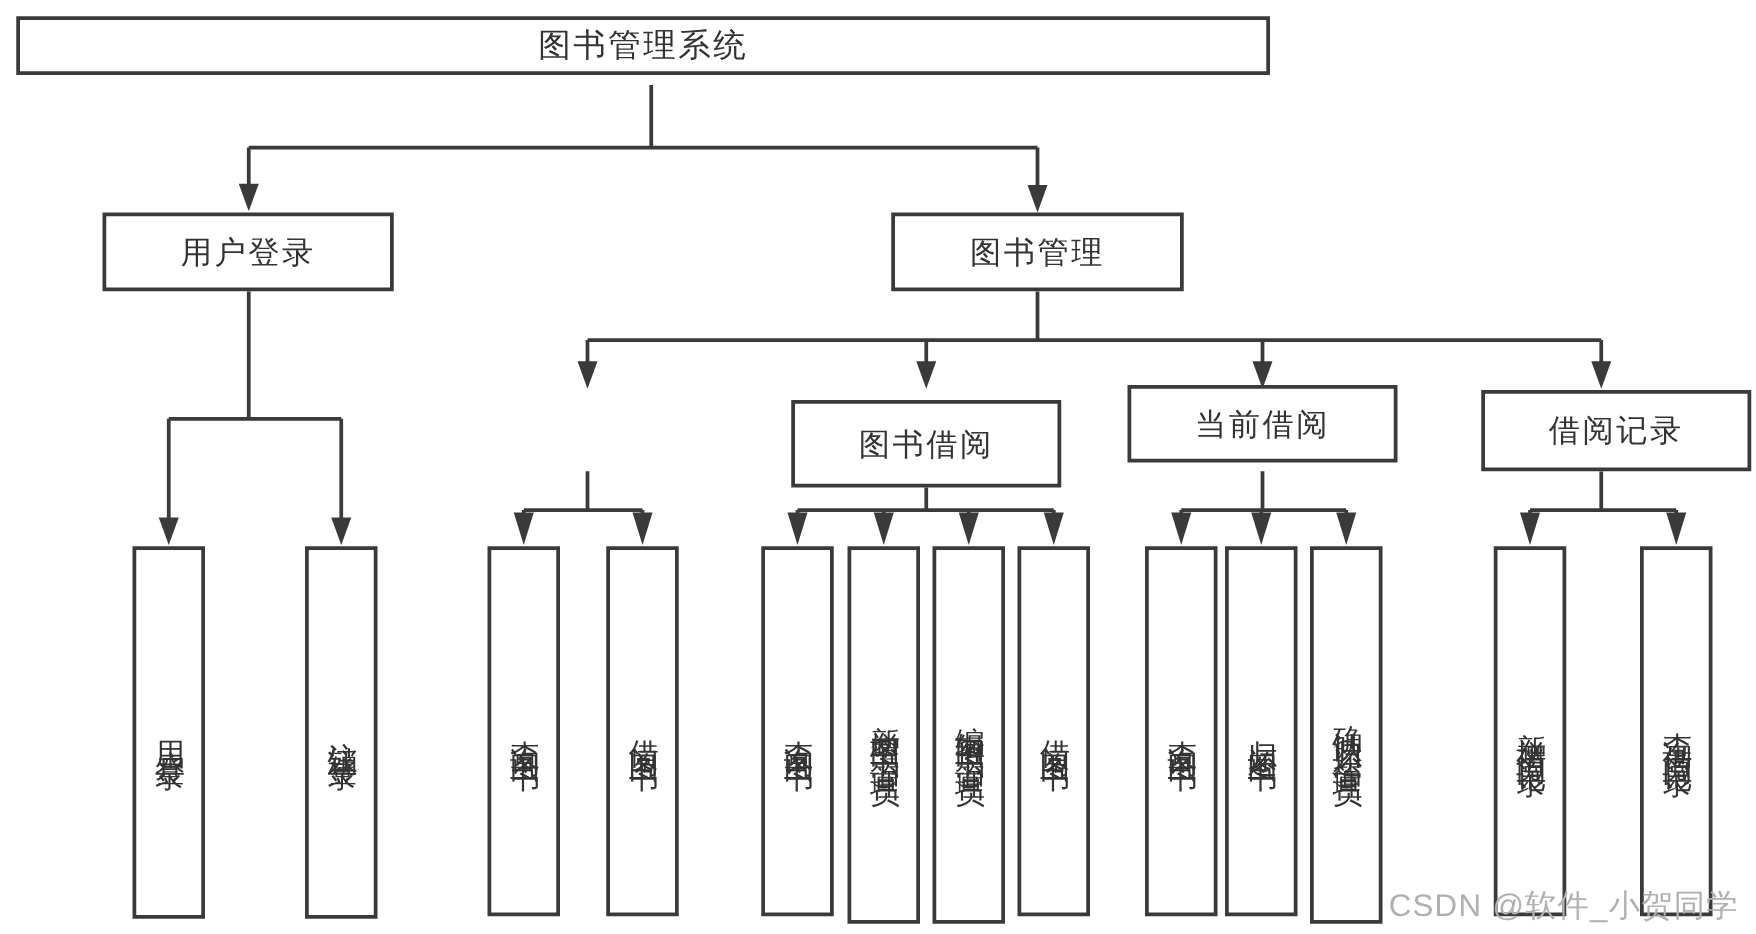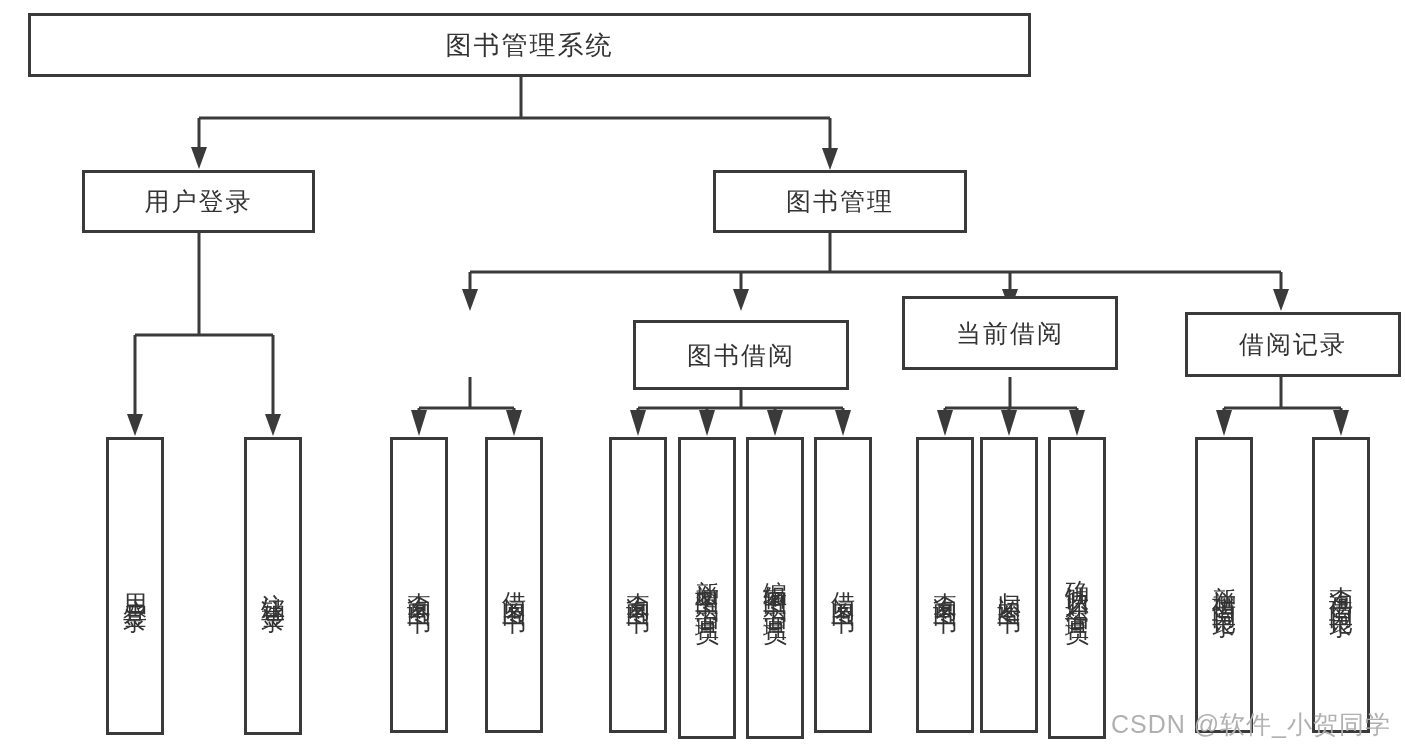--- a/index.html
+++ b/index.html
@@ -68,27 +68,27 @@
       <polygon points="1001,410 1017,410 1009,436"></polygon>
       <polygon points="1069,410 1085,410 1077,436"></polygon>
     </g>
     <g>
       <path d="M1281,377 L1281,408 M1224,408 L1341,408 M1224,408 L1224,416 M1341,408 L1341,416"></path>
       <polygon points="1216,410 1232,410 1224,436"></polygon>
       <polygon points="1333,410 1349,410 1341,436"></polygon>
     </g>
   </svg>
 
-  <div class="box root-box" style="left:28px;top:13px;width:1003px;height:64px;">图书管理系统</div>
+  <div class="box root-box" style="left:13px;top:13px;width:1003px;height:47px;">图书管理系统</div>
 
   <div class="box h-box" style="left:82px;top:170px;width:233px;height:63px;">用户登录</div>
-  <div class="box h-box" style="left:713px;top:170px;width:254px;height:63px;">图书管理</div>
+  <div class="box h-box" style="left:713px;top:170px;width:234px;height:63px;">图书管理</div>
 
   <div class="box h-box" style="left:633px;top:320px;width:216px;height:70px;">图书借阅</div>
-  <div class="box h-box" style="left:902px;top:296px;width:216px;height:74px;">当前借阅</div>
+  <div class="box h-box" style="left:902px;top:308px;width:216px;height:62px;">当前借阅</div>
   <div class="box h-box" style="left:1173px;top:312px;width:216px;height:65px;margin-left:12px;">借阅记录</div>
 
   <div class="box leaf" style="left:106px;top:437px;width:58px;height:298px;">用户登录</div>
   <div class="box leaf" style="left:244px;top:437px;width:58px;height:298px;">注销登录</div>
   <div class="box leaf" style="left:390px;top:437px;width:58px;height:296px;">查询图书</div>
   <div class="box leaf" style="left:485px;top:437px;width:58px;height:296px;">借阅图书</div>
   <div class="box leaf" style="left:609px;top:437px;width:58px;height:296px;">查询图书</div>
   <div class="box leaf" style="left:678px;top:437px;width:58px;height:302px;">新增图书（管理员）</div>
   <div class="box leaf" style="left:746px;top:437px;width:58px;height:302px;">编辑图书（管理员）</div>
   <div class="box leaf" style="left:814px;top:437px;width:58px;height:296px;">借阅图书</div>

